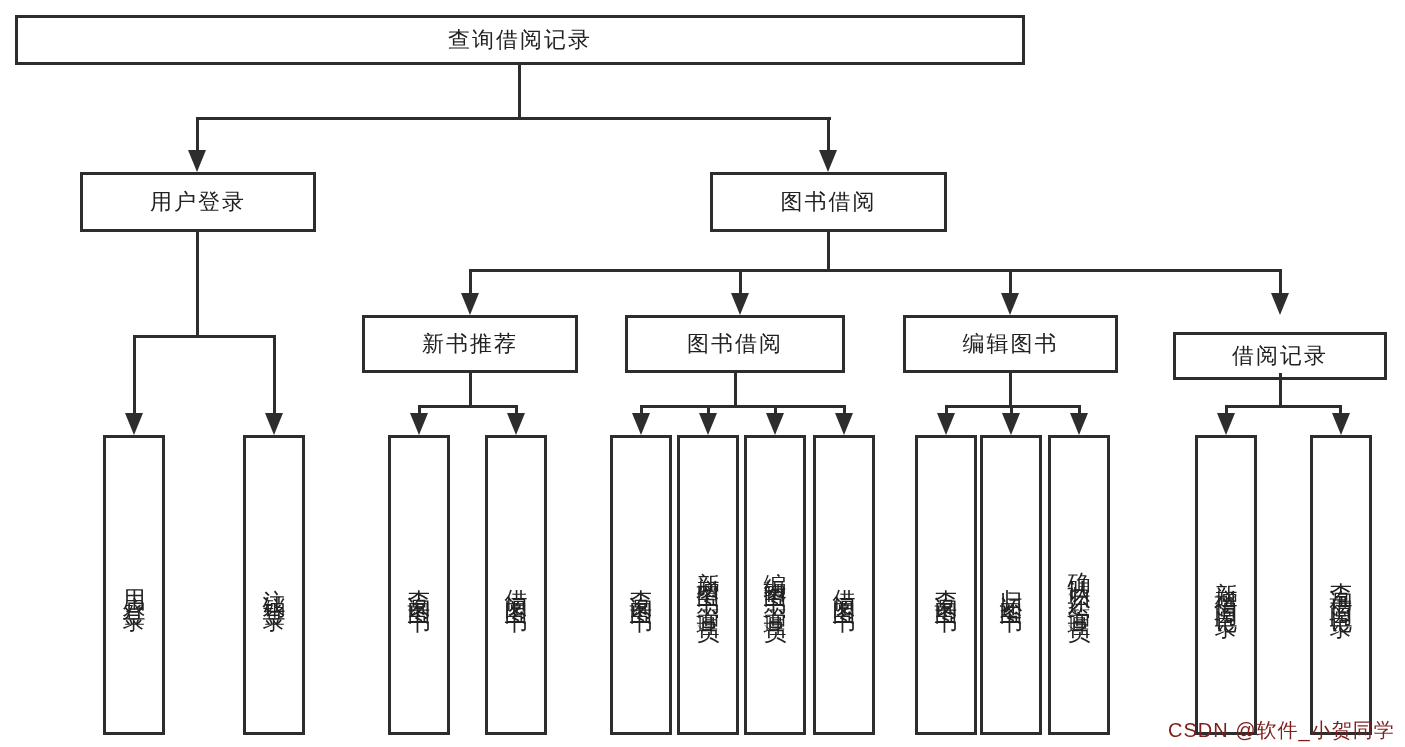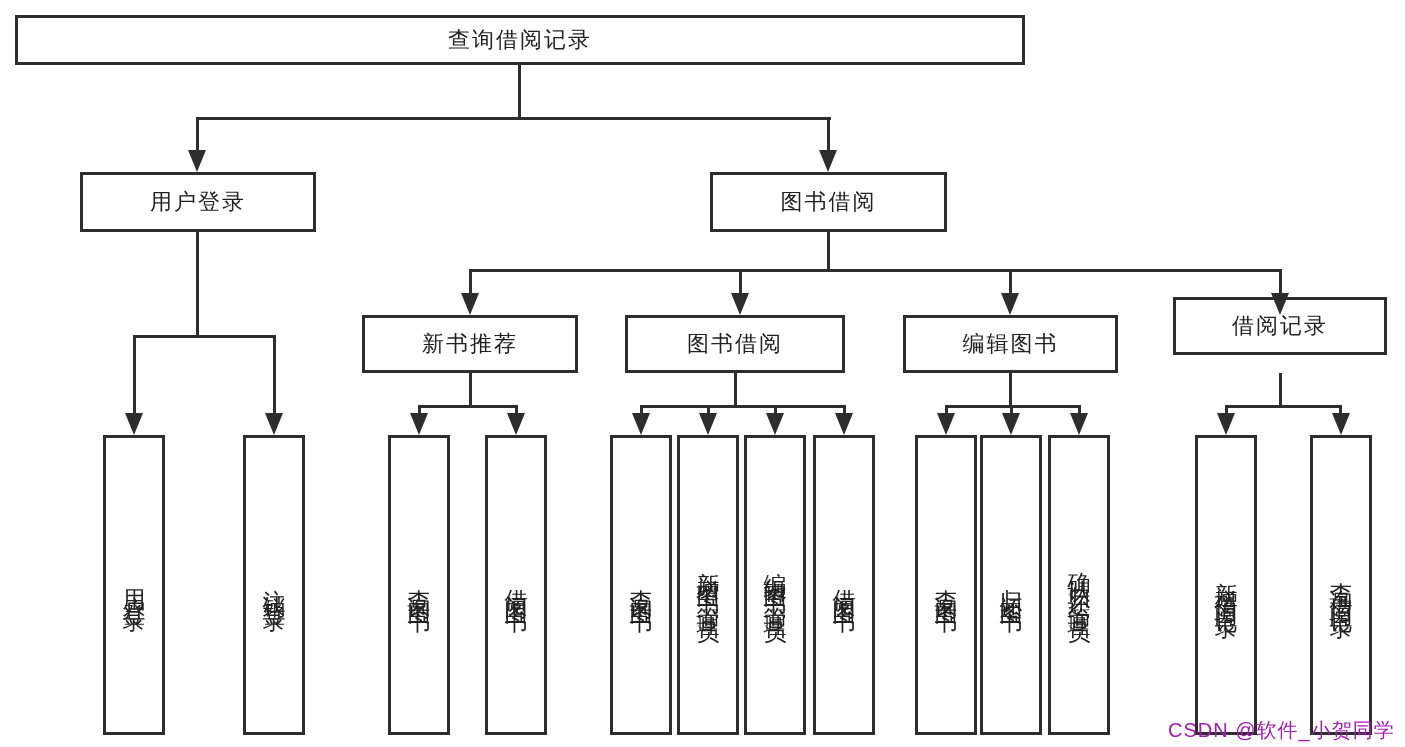--- a/index.html
+++ b/index.html
@@ -17,21 +17,21 @@
     writing-mode:vertical-rl;text-orientation:mixed;
     font-size:23px;letter-spacing:7px;line-height:1;
   }
   .ln{position:absolute;background:#2d2d2d;}
   .arr{
     position:absolute;width:0;height:0;
     border-left:9px solid transparent;border-right:9px solid transparent;
     border-top:22px solid #2d2d2d;
   }
   .watermark{
-    position:absolute;left:1168px;top:717px;color:#a21caf;
+    position:absolute;left:1168px;top:717px;color:#7f1d1d;
     font-size:20px;white-space:nowrap;letter-spacing:1px;
   }
 </style>
 </head>
 <body>
 
 <div class="canvas">
 
   <div class="node h" style="left:15px;top:15px;width:1010px;height:50px">
     <span>查询借阅记录</span>
@@ -46,21 +46,21 @@
 
   <div class="node h" style="left:362px;top:315px;width:216px;height:58px">
     <span>新书推荐</span>
   </div>
   <div class="node h" style="left:625px;top:315px;width:220px;height:58px">
     <span>图书借阅</span>
   </div>
   <div class="node h" style="left:903px;top:315px;width:215px;height:58px">
     <span>编辑图书</span>
   </div>
-  <div class="node h" style="left:1173px;top:297px;width:214px;height:58px">
+  <div class="node h" style="left:1173px;top:332px;width:214px;height:48px">
     <span>借阅记录</span>
   </div>
 
   <div class="node v" style="left:103px;top:435px;width:62px;height:300px">
     <span>用户登录</span>
   </div>
   <div class="node v" style="left:243px;top:435px;width:62px;height:300px">
     <span>注销登录</span>
   </div>
 

